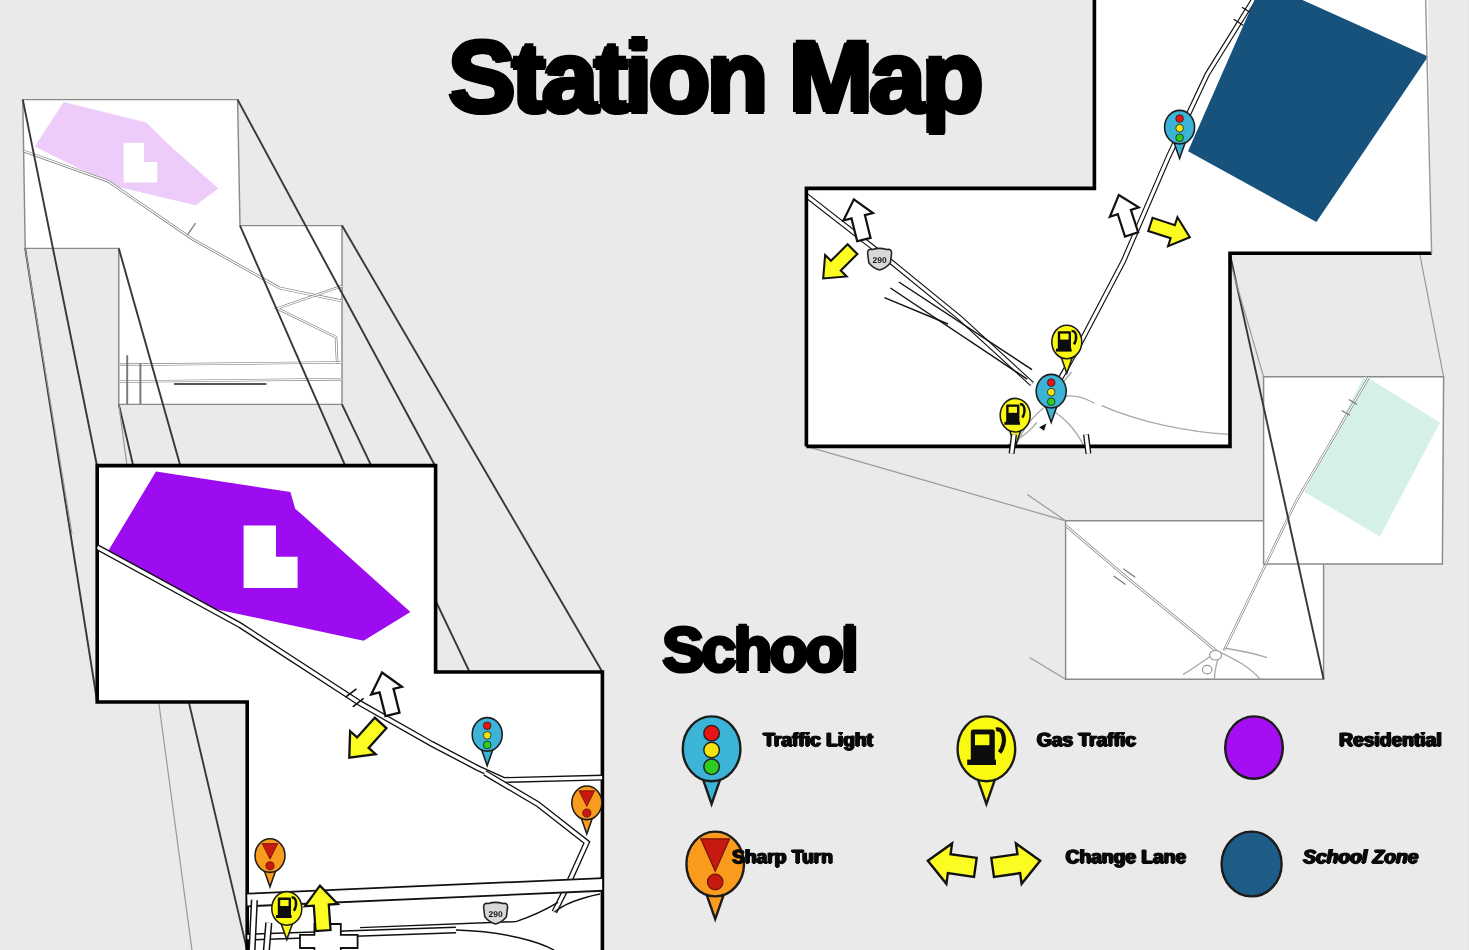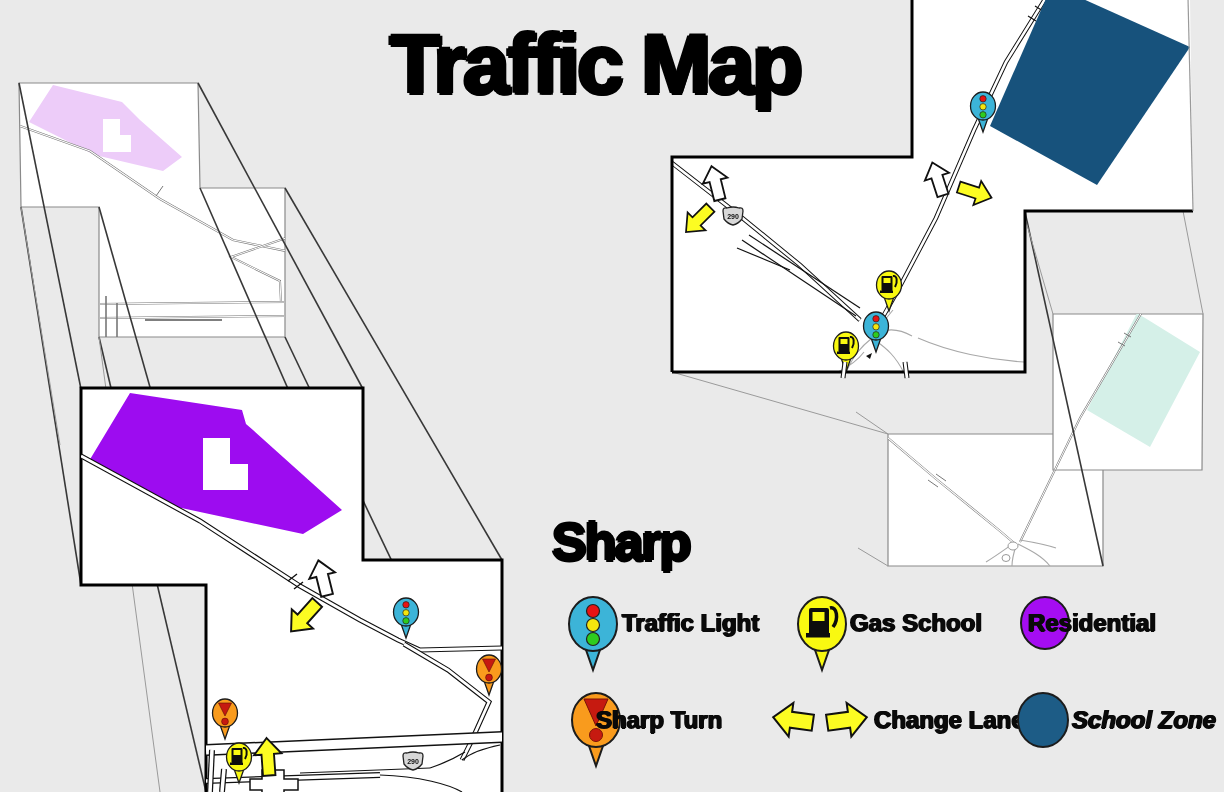--- a/index.html
+++ b/index.html
@@ -6,22 +6,22 @@
   .stage{position:relative;width:1224px;height:792px;background:#eaeaea;overflow:hidden;
          font-family:"Liberation Sans",sans-serif;}
   .stage svg{position:absolute;left:0;top:0;}
   .map-title{position:absolute;left:250px;top:16px;width:690px;text-align:center;
     font-size:84px;font-weight:bold;letter-spacing:-3px;color:#000;
     text-shadow:2.2px 0 0 #000,-2.2px 0 0 #000,0 2.2px 0 #000,0 -2.2px 0 #000,1.6px 1.6px 0 #000;}
   .legend-heading{position:absolute;left:552px;top:512px;font-size:52px;font-weight:bold;
     letter-spacing:-2px;color:#000;
     text-shadow:1.8px 0 0 #000,-1.8px 0 0 #000,0 1.8px 0 #000,0 -1.8px 0 #000;}
   .legend-icon{position:absolute;}
-  .legend-label{position:absolute;font-size:24px;font-weight:bold;color:#0a0a0a;white-space:nowrap;
-    text-shadow:0.9px 0 0 #0a0a0a,-0.9px 0 0 #0a0a0a,0 0.9px 0 #0a0a0a;}
+  .legend-label{position:absolute;font-size:16px;font-weight:bold;color:#0a0a0a;white-space:nowrap;
+    text-shadow:0.9px 0 0 #0a0a0a,-0.9px 0 0 #0a0a0a,0 0.9px 0 #0a0a0a;margin-left:14px;}
   
   .rc{fill:none;stroke:#111;}
   .rf{fill:none;stroke:#fff;}
   .oc{fill:none;stroke:#777;}
   .of{fill:none;stroke:#fff;}
   .lane{fill:none;stroke:#111;stroke-width:1.2;}
   .curve{fill:none;stroke:#a8a8a8;stroke-width:1.1;}
   .conn-dark{stroke:#383838;stroke-width:1.6;}
   .conn-gray{stroke:#9a9a9a;stroke-width:1;}
   .ovl-border{fill:#fff;stroke:#8a8a8a;stroke-width:1.2;}
@@ -226,48 +226,48 @@
     <path d="M1193,211 L1025,211 L1025,372 L672,372" fill="none" stroke="#000" stroke-width="3"></path>
     <path d="M1188,-2 L1193,211" fill="none" stroke="#9a9a9a" stroke-width="1.2"></path>
 
     <path class="rc" stroke-width="5" d="M845,362 L843,378"></path>
     <path class="rf" stroke-width="2.8" d="M845,362 L843,378"></path>
     <path class="rc" stroke-width="5" d="M905,362 L907,378"></path>
     <path class="rf" stroke-width="2.8" d="M905,362 L907,378"></path>
   </g>
 </svg>
 
-<div class="map-title">Traffic Map</div>
+<div class="map-title">Station Map</div>
 
 <div>
-  <div class="legend-heading">Sharp</div>
+  <div class="legend-heading">School</div>
 
   <svg class="legend-icon" style="left:563px;top:592px;" width="60" height="86" viewBox="-30 -32 60 86">
     <polygon points="-8,23 8,23 0,46" fill="#3cb4d8" stroke="#1c1c1c" stroke-width="2"></polygon>
     <ellipse cx="0" cy="0" rx="24" ry="27" fill="#3cb4d8" stroke="#1c1c1c" stroke-width="2"></ellipse>
     <circle cx="0" cy="-13" r="6.5" fill="#e81313" stroke="#222" stroke-width="1.2"></circle>
     <circle cx="0" cy="1" r="6.5" fill="#f5e50e" stroke="#222" stroke-width="1.2"></circle>
     <circle cx="0" cy="15" r="6.5" fill="#2ecc1e" stroke="#222" stroke-width="1.2"></circle>
   </svg>
   <span class="legend-label" style="left:622px;top:609px;">Traffic Light</span>
 
   <svg class="legend-icon" style="left:792px;top:592px;" width="60" height="86" viewBox="-30 -32 60 86">
     <polygon points="-8,23 8,23 0,46" fill="#f9f911" stroke="#1c1c1c" stroke-width="2"></polygon>
     <ellipse cx="0" cy="0" rx="24" ry="27" fill="#f9f911" stroke="#1c1c1c" stroke-width="2"></ellipse>
     <path d="M8,-16 C15,-18 17,-5 11,3" fill="none" stroke="#0d0d0d" stroke-width="3.5"></path>
     <rect x="-13" y="-16" width="20" height="27" rx="2" fill="#0d0d0d"></rect>
     <rect x="-9.5" y="-12" width="12" height="9" fill="#f9f911"></rect>
     <rect x="-16" y="9" width="24" height="4.5" fill="#0d0d0d"></rect>
   </svg>
-  <span class="legend-label" style="left:850px;top:609px;">Gas School</span>
+  <span class="legend-label" style="left:850px;top:609px;">Gas Traffic</span>
 
   <svg class="legend-icon" style="left:1015px;top:593px;" width="60" height="60" viewBox="-30 -30 60 60">
     <ellipse cx="0" cy="0" rx="24" ry="26" fill="#a50df2" stroke="#1c1c1c" stroke-width="2"></ellipse>
   </svg>
-  <span class="legend-label" style="left:1028px;top:609px;">Residential</span>
+  <span class="legend-label" style="left:1102px;top:609px;">Residential</span>
 
   <svg class="legend-icon" style="left:566px;top:688px;" width="60" height="86" viewBox="-30 -32 60 86">
     <polygon points="-8,23 8,23 0,46" fill="#f99b1d" stroke="#1c1c1c" stroke-width="2"></polygon>
     <ellipse cx="0" cy="0" rx="24" ry="27" fill="#f99b1d" stroke="#1c1c1c" stroke-width="2"></ellipse>
     <polygon points="-12,-21 12,-21 0,6" fill="#c61a10" stroke="#7a1208" stroke-width="1"></polygon>
     <circle cx="0" cy="15" r="6.5" fill="#c61a10" stroke="#7a1208" stroke-width="1"></circle>
   </svg>
   <span class="legend-label" style="left:596px;top:706px;">Sharp Turn</span>
 
   <svg class="legend-icon" style="left:765px;top:695px;" width="110" height="50" viewBox="-55 -25 110 50">

